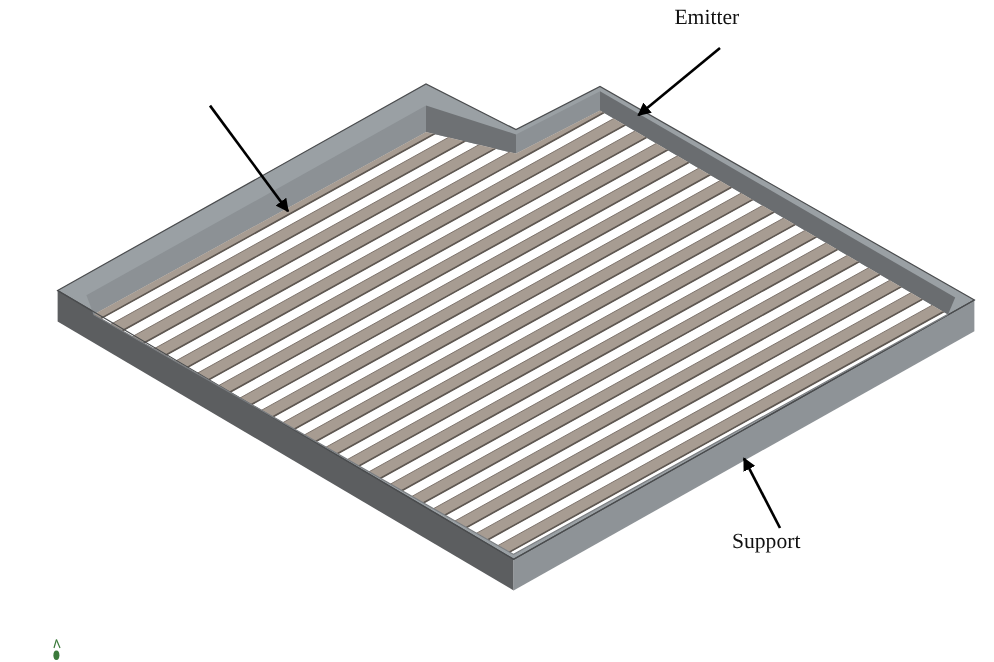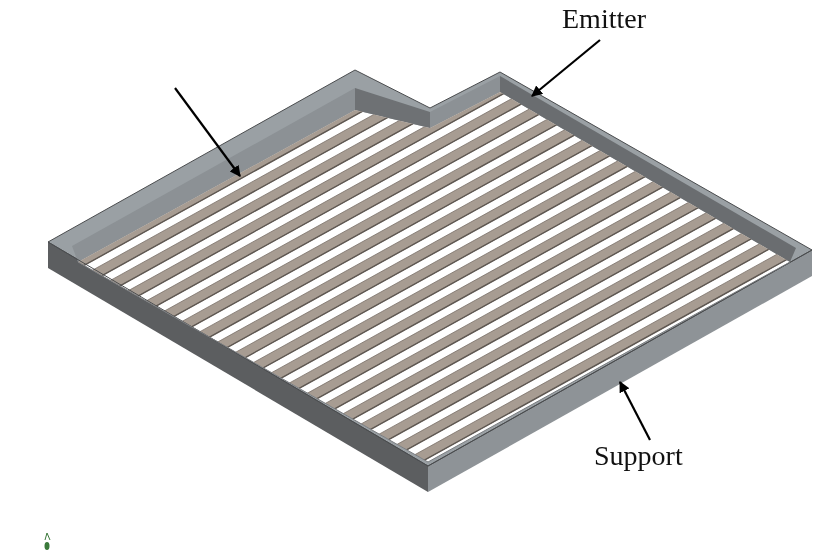--- a/index.html
+++ b/index.html
@@ -15,21 +15,21 @@
       background: #ffffff;
     }
     #stage svg {
       position: absolute;
       left: 0;
       top: 0;
     }
     .label {
       position: absolute;
       font-family: "Liberation Serif", "DejaVu Serif", serif;
-      font-size: 28px;
+      font-size: 18px;
       color: #111111;
       white-space: nowrap;
       line-height: 1;
     }
   </style>
 </head>
 <body>
 
 <div id="stage">
 
@@ -114,14 +114,14 @@
     <line x1="650" y1="440" x2="620" y2="382" stroke="#000" stroke-width="2.2" marker-end="url(#arrowhead)"></line>
 
     <g>
       <line x1="47" y1="533" x2="45" y2="540" stroke="#3b7a3b" stroke-width="1"></line>
       <line x1="47" y1="533" x2="50" y2="540" stroke="#3b7a3b" stroke-width="1"></line>
       <ellipse cx="47" cy="546" rx="2.5" ry="4" fill="#3b7a3b"></ellipse>
     </g>
   </svg>
 
   <div class="label" style="left:562px; top:5px;">Emitter</div>
-  <div class="label" style="left:594px; top:442px;text-align:center;">Support</div>
+  <div class="label" style="left:610px; top:442px;text-align:center;">Support</div>
 </div>
 
 </body></html>

